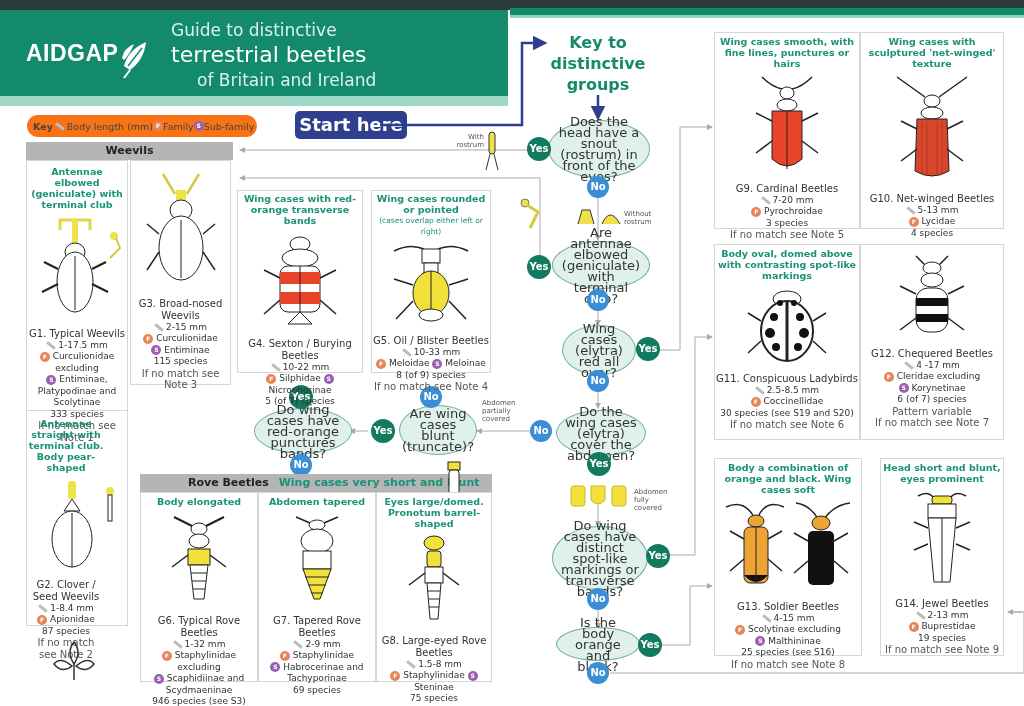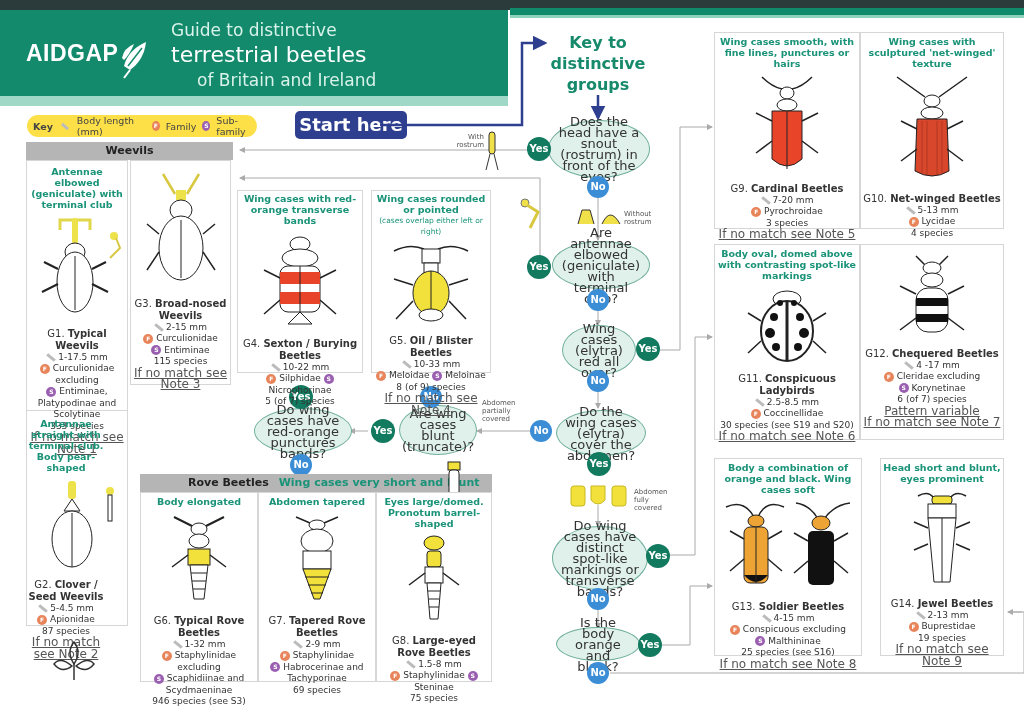--- a/index.html
+++ b/index.html
@@ -9,37 +9,37 @@
   .topbar-green { left: 510px; top: 8px; width: 514px; height: 8px; background: #0f8a6a; }
   .topbar-light { left: 510px; top: 15px; width: 514px; height: 3px; background: #8fd3bf; }
   .header { left: 0; top: 10px; width: 508px; height: 88px; background: #138a6c; }
   .header-dark { left: 0; top: 0; width: 508px; height: 18px; background: #2b3a3a; }
   .header-light { left: 0; top: 96px; width: 508px; height: 10px; background: #9fd8c6; }
   .logo { left: 26px; top: 40px; color: #fff; font-family: "Liberation Sans", sans-serif; font-weight: bold; font-size: 23px; letter-spacing: 0.5px; }
   .logo-leaf { left: 118px; top: 36px; width: 34px; height: 44px; }
   .title1 { left: 171px; top: 20px; color: #d9f2ea; font-size: 17px; }
   .title2 { left: 171px; top: 42px; color: #ffffff; font-size: 22px; }
   .title3 { left: 171px; top: 70px; color: #d9f2ea; font-size: 17px; margin-left: 26px; }
-  .keybar { left: 27px; top: 115px; width: 230px; height: 22px; background: #fde047; border-radius: 11px; font-size: 9.5px; display: flex; align-items: center; padding-left: 6px; gap: 6px; color:#444; }
+  .keybar { left: 27px; top: 115px; width: 230px; height: 22px; background: #f97316; border-radius: 11px; font-size: 9.5px; display: flex; align-items: center; padding-left: 6px; gap: 0; color:#444; }
   .keybar b { font-weight: bold; margin-right: 2px; }
   .dot { display: inline-block; width: 10px; height: 10px; border-radius: 50%; color: #fff; font-size: 6px; text-align: center; line-height: 10px; font-weight: bold; vertical-align: middle; }
   .dot.f { background: #e8845a; }
   .dot.s { background: #9a5fb0; }
   .ruler { display: inline-block; width: 10px; height: 3px; background: #bbb; transform: rotate(40deg); margin-right: 2px; vertical-align: middle; }
   .start { left: 268px; top: 111px; width: 112px; height: 28px; background: #2e3f8f; color: #fff; border-radius: 5px; font-weight: bold; font-size: 18px; text-align: center; line-height: 28px; margin-left: 27px; }
   .keytitle { left: 548px; top: 32px; width: 100px; text-align: center; color: #178a6c; font-weight: bold; font-size: 16px; line-height: 21px; }
 
   .panel { border: 1px solid #d6d6d6; background: #fff; }
   .sect-head { background: #b5b5b5; font-weight: bold; font-size: 11px; text-align: center; color: #222; height: 18px; line-height: 18px; }
   .card { position: absolute; text-align: center; font-size: 9px; color: #333; line-height: 11.5px; }
   .card .cap { color: #1a9378; font-weight: bold; font-size: 9.5px; line-height: 11px; }
   .card .cap.small { font-size: 7.5px; font-weight: normal; }
   .card .name { font-size: 10px; margin-top: 2px; line-height: 12px; }
-  .card .name b { font-weight: bold; }
-  .card .note { font-size: 12px; color: #555; text-decoration: underline; }
+  .card .name b { font-weight: normal; }
+  .card .note { font-size: 10px; color: #555; }
   .card .pic { margin: 4px auto; position: relative; }
 
   .q { position: absolute; background: #e0f1ec; border: 1.5px solid #6fae9c; border-radius: 50%; text-align: center; font-size: 13px; line-height: 11px; color: #333; display: flex; align-items: center; justify-content: center; padding: 4px 8px; }
   .yes { position: absolute; width: 24px; height: 24px; border-radius: 50%; background: #127a5e; color: #fff; font-weight: bold; font-size: 10px; line-height: 24px; text-align: center; }
   .no { position: absolute; width: 22px; height: 22px; border-radius: 50%; background: #3b8ed6; color: #fff; font-weight: bold; font-size: 10px; line-height: 22px; text-align: center; }
   .lbl { position: absolute; font-size: 7px; color: #555; line-height: 8px; text-align: right; }
   svg.fl { position: absolute; left: 0; top: 0; }
 </style>
 </head>
 <body>
@@ -201,21 +201,21 @@
   <div class="cap">Antennae straight with terminal club. Body pear-shaped</div>
   <svg class="pic" width="90" height="92">
     <rect x="40" y="4" width="8" height="18" rx="3" fill="#eee24a"></rect>
     <path d="M44 22 L36 34 L52 34 Z" fill="#fff" stroke="#222"></path>
     <ellipse cx="44" cy="62" rx="20" ry="28" fill="#fff" stroke="#222"></ellipse>
     <line x1="44" y1="36" x2="44" y2="90" stroke="#222"></line>
     <circle cx="82" cy="14" r="4" fill="#eee24a"></circle>
     <rect x="80" y="18" width="4" height="26" fill="#fff" stroke="#222"></rect>
   </svg>
   <div class="name"><span>G2</span>. <b>Clover / Seed Weevils</b></div>
-  <div><span class="ruler"></span><span>5-4.5 mm</span></div>
+  <div><span class="ruler"></span><span>1-8.4 mm</span></div>
   <div><span class="dot f">F</span> <span>Apionidae</span></div>
   <div>87 species</div>
   <div class="note">If no match see Note 2</div>
 </div>
 
 <svg class="abs" style="left:52px;top:640px;" width="44" height="42">
   <path d="M22 2 Q30 12 22 24 Q14 12 22 2 Z" fill="none" stroke="#333" stroke-width="1.5"></path>
   <path d="M20 26 Q8 16 2 24 Q10 34 20 26 Z" fill="none" stroke="#333" stroke-width="1.5"></path>
   <path d="M24 26 Q36 16 42 24 Q34 34 24 26 Z" fill="none" stroke="#333" stroke-width="1.5"></path>
   <line x1="22" y1="24" x2="22" y2="40" stroke="#333" stroke-width="1.5"></line>
@@ -417,21 +417,21 @@
     <path d="M26 76 Q38 90 50 76" fill="#111"></path>
     <line x1="38" y1="28" x2="38" y2="84" stroke="#222"></line>
     <path d="M26 40 L12 32 M26 60 L12 72 M50 40 L64 32 M50 60 L64 72" stroke="#222" stroke-width="1.5"></path>
     <path d="M78 4 Q92 6 100 20 M132 4 Q116 6 106 20" stroke="#222" stroke-width="1.5" fill="none"></path>
     <ellipse cx="103" cy="24" rx="9" ry="7" fill="#eea434" stroke="#222"></ellipse>
     <rect x="90" y="32" width="26" height="54" rx="5" fill="#111"></rect>
     <path d="M90 42 L76 34 M90 62 L76 74 M116 42 L130 34 M116 62 L130 74" stroke="#222" stroke-width="1.5"></path>
   </svg>
   <div class="name"><span>G13</span>. <b>Soldier Beetles</b></div>
   <div><span class="ruler"></span><span>4-15 mm</span></div>
-  <div><span class="dot f">F</span> <span>Conspicuous excluding</span></div>
+  <div><span class="dot f">F</span> <span>Scolytinae excluding</span></div>
   <div><span class="dot s">S</span> <span>Malthininae</span></div>
   <div>25 species (see S16)</div>
   <div class="note">If no match see Note 8</div>
 </div>
 
 <div class="card" style="left:882px;top:462px;width:120px;">
   <div class="cap">Head short and blunt, eyes prominent</div>
   <svg class="pic" width="80" height="100">
     <path d="M16 8 Q26 2 32 10 M64 8 Q54 2 48 10" stroke="#222" stroke-width="1.5" fill="none"></path>
     <rect x="30" y="8" width="20" height="8" rx="3" fill="#f2e13a" stroke="#222"></rect>

